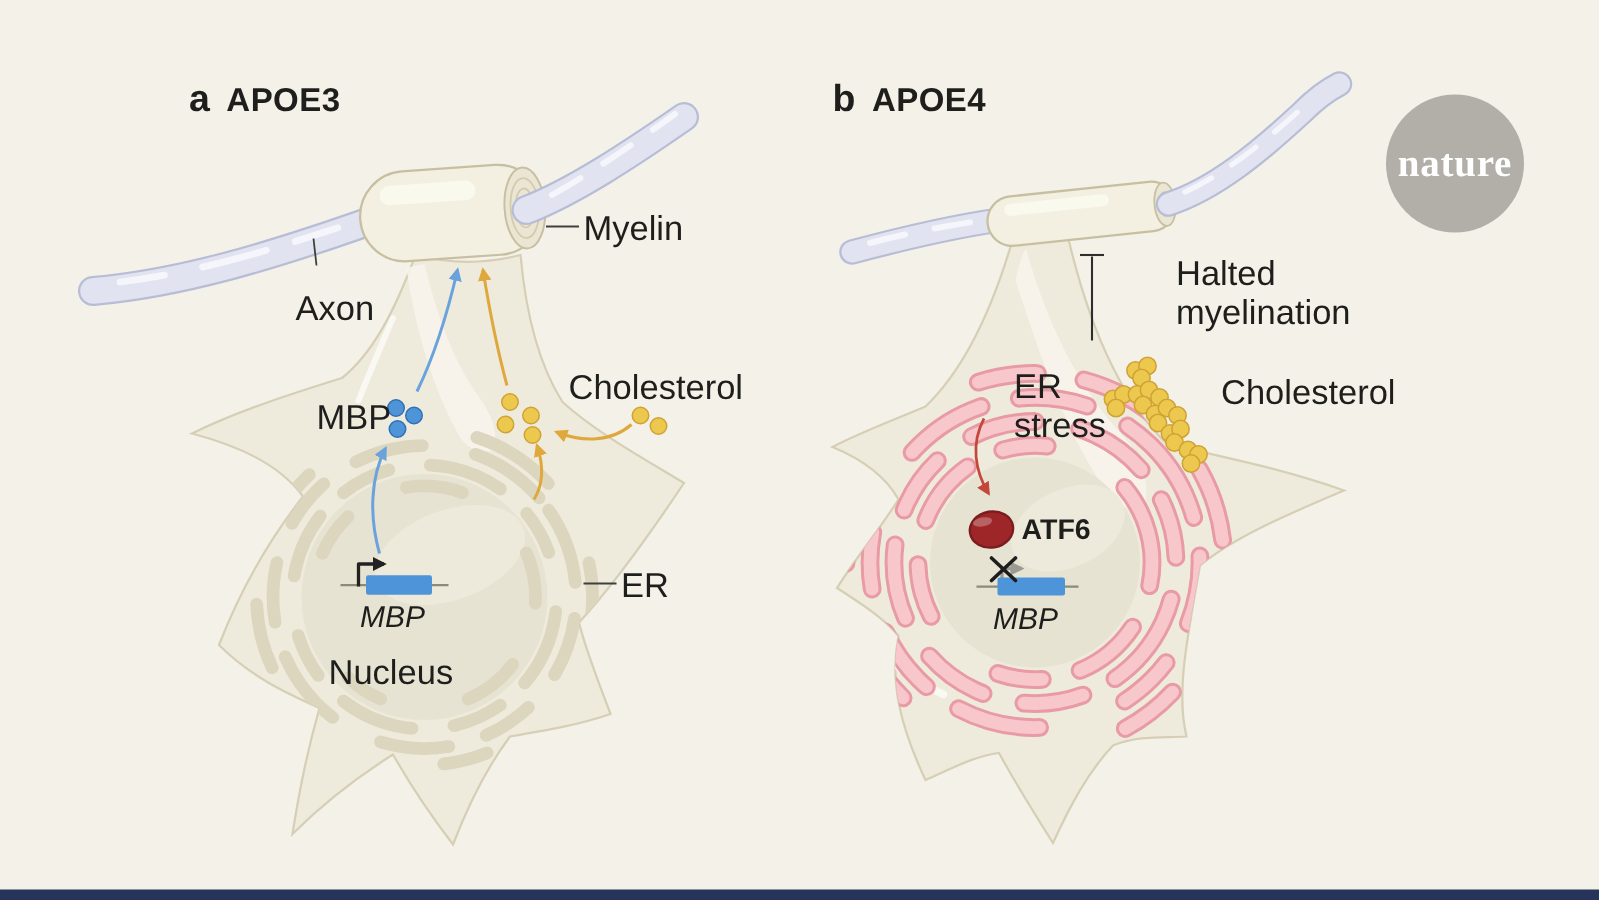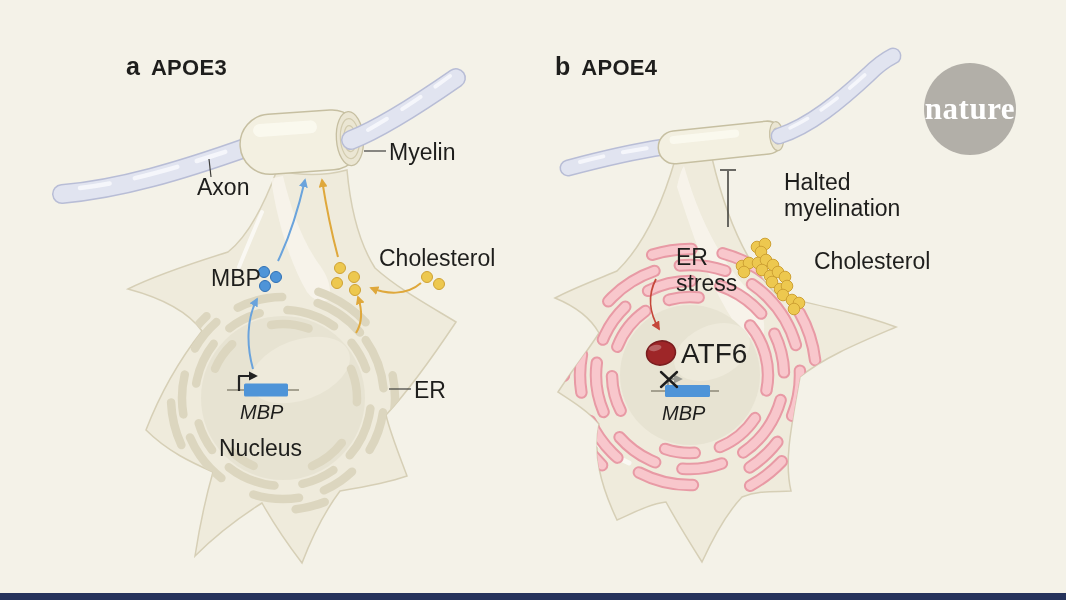--- a/index.html
+++ b/index.html
@@ -14,21 +14,21 @@
   .lbl .line{display:block;}
   .gene-lbl{font-style:italic;font-size:20px;}
   .title{position:absolute;display:flex;align-items:baseline;gap:11px;}
   .title .letter{font-weight:bold;font-size:25px;}
   .title .variant{font-weight:bold;font-size:22px;letter-spacing:.3px;}
   .logo{
     position:absolute;left:924px;top:63px;width:92px;height:92px;border-radius:50%;
     background:var(--logo-grey,#b2afa8);display:flex;align-items:center;justify-content:center;
   }
   .logo span{
-    font-family:"Liberation Serif",serif;font-weight:600;font-size:31px;
+    font-family:"Liberation Serif",serif;font-weight:600;font-size:26px;
     color:var(--logo-text,#ffffff);letter-spacing:.5px;
   }
   .footer{position:absolute;left:0;bottom:0;width:1066px;height:7px;background:var(--footer-navy,#26335b);}
   
   .cell{fill:var(--cell-fill,#efebdc);stroke:#d6cfb6;stroke-width:1.5;}
   .band{fill:#f8f5ec;opacity:.85;}
   .gloss{fill:none;stroke:#ffffff;stroke-linecap:round;opacity:.65;}
   .nucleus{fill:var(--nucleus-fill,#e7e3d2);}
   .nuc-hi{fill:#eeeadb;}
   .er-a{fill:none;stroke:var(--er-beige,#dcd6bf);stroke-width:8.5;stroke-linecap:round;}
@@ -223,37 +223,37 @@
 
 <div class="title" style="left:126px;top:52px;">
   <span class="letter">a</span>
   <span class="variant">APOE3</span>
 </div>
 <div class="title" style="left:555px;top:52px;">
   <span class="letter">b</span>
   <span class="variant">APOE4</span>
 </div>
 
-<div class="lbl" style="left:197px;top:174px;">Axon</div>
+<div class="lbl" style="left:197px;top:192px;">Axon</div>
 <div class="lbl" style="left:389px;top:139px;">Myelin</div>
 <div class="lbl" style="left:211px;top:265px;">MBP</div>
 <div class="lbl" style="left:379px;top:245px;">Cholesterol</div>
 <div class="lbl" style="left:414px;top:377px;">ER</div>
 <div class="lbl gene-lbl" style="left:240px;top:399px;">MBP</div>
 <div class="lbl" style="left:219px;top:435px;">Nucleus</div>
 
 <div class="lbl" style="left:784px;top:169px;">
   <span class="line">Halted</span>
   <span class="line">myelination</span>
 </div>
 <div class="lbl" style="left:676px;top:244px;">
   <span class="line">ER</span>
   <span class="line">stress</span>
 </div>
-<div class="lbl" style="left:681px;top:341px;font-size:28px;">ATF6</div>
+<div class="lbl" style="left:681px;top:341px;font-size:19px;font-weight:bold;">ATF6</div>
 <div class="lbl" style="left:814px;top:248px;">
   <span class="line">Cholesterol</span>
 </div>
 <div class="lbl gene-lbl" style="left:662px;top:400px;">MBP</div>
 
 <div class="logo">
   <span>nature</span>
 </div>
 
 <div class="footer"></div>

